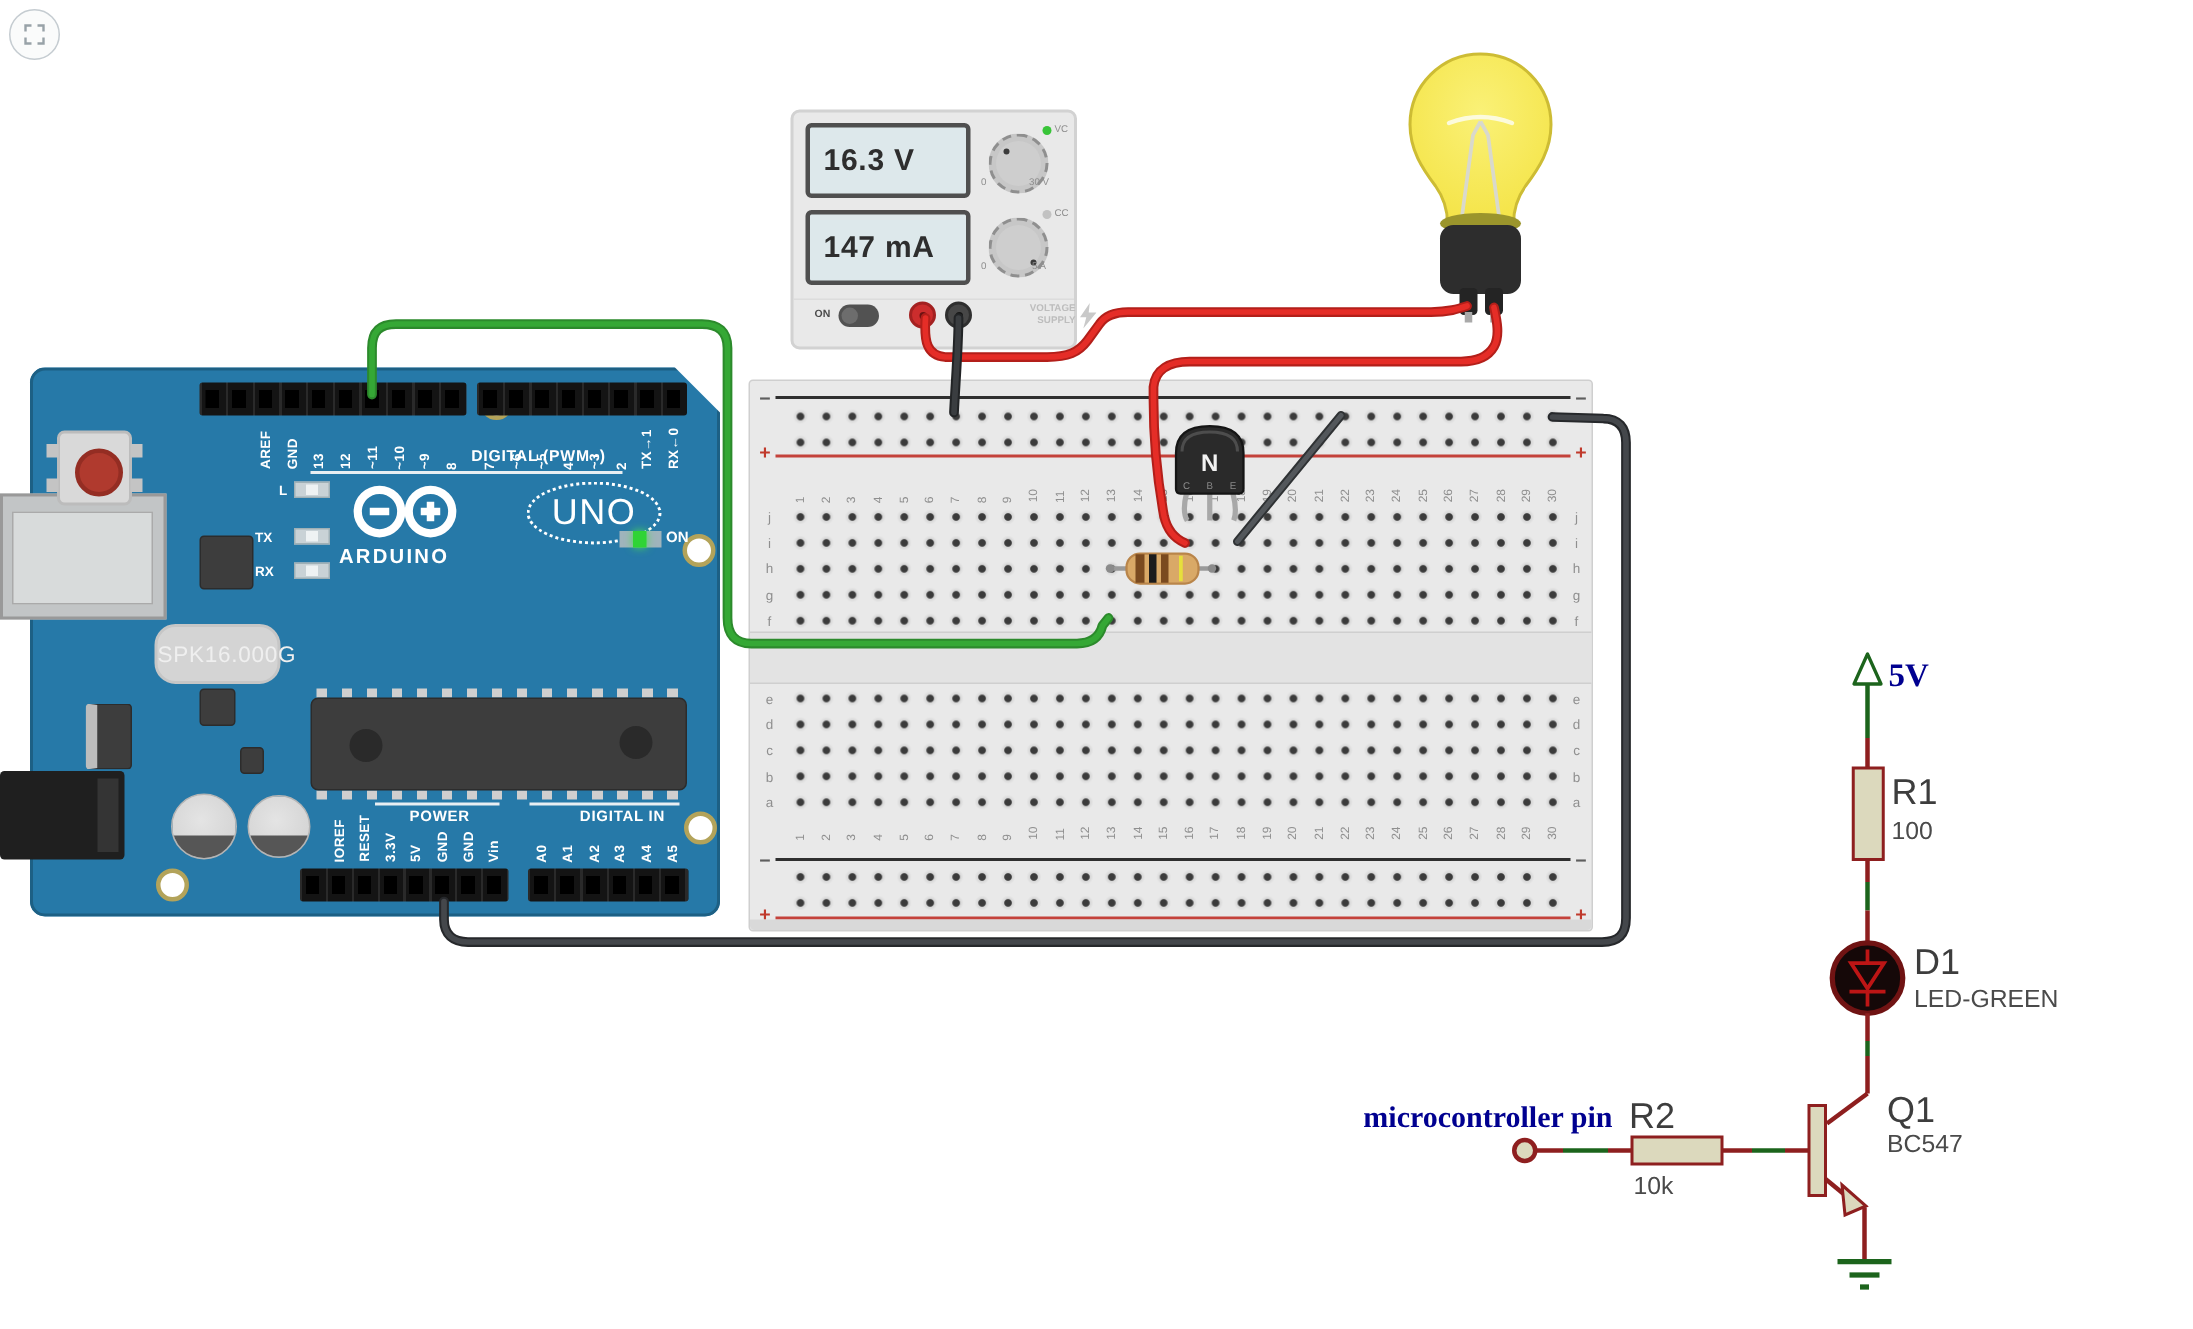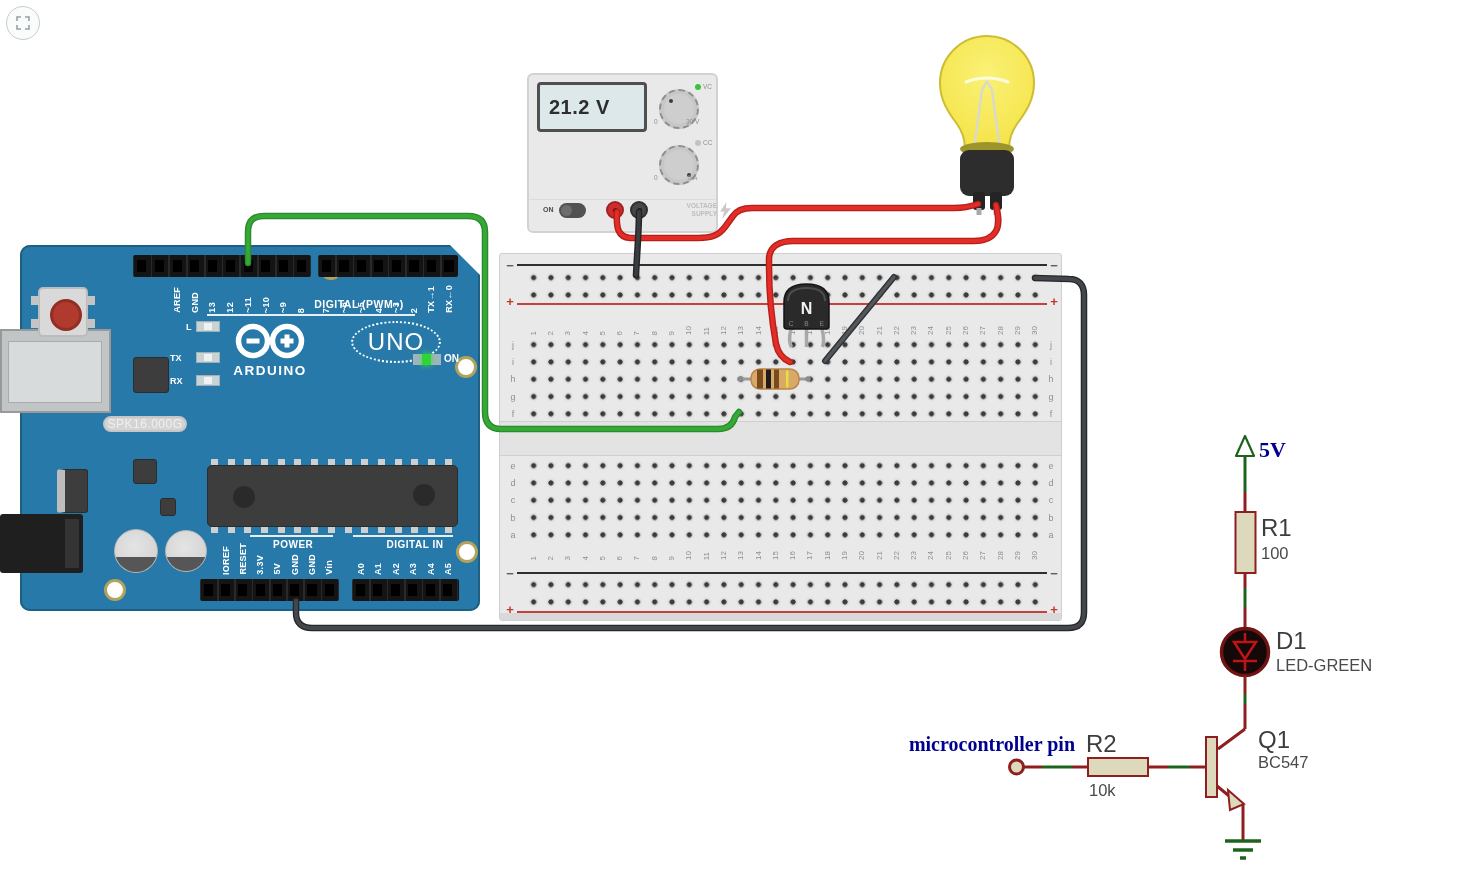--- a/index.html
+++ b/index.html
@@ -52,34 +52,34 @@
   .ledbar{position:absolute;width:24px;height:11px;background:#c9d2d6;border:1px solid #9fb0b6;box-sizing:border-box;}
   .ledbar::after{content:"";position:absolute;left:7px;top:1px;width:8px;height:7px;background:#eef2f3;}
   .onled{position:absolute;left:393px;top:109px;width:28px;height:11px;background:#9fb4bc;}
   .onled::after{content:"";position:absolute;left:9px;top:0;width:9px;height:11px;background:#2fd435;box-shadow:0 0 6px #49e04e;}
   .chip{position:absolute;background:#3d3d3d;border:1px solid #2c2c2c;border-radius:3px;box-sizing:border-box;}
   .iclegs{position:absolute;height:6px;background:repeating-linear-gradient(90deg,#cfcfcf 0 7px,rgba(0,0,0,0) 7px 16.7px);}
   .icdot{position:absolute;width:22px;height:22px;border-radius:50%;background:#2a2a2a;}
   .cap{position:absolute;border-radius:50%;background:radial-gradient(circle at 45% 40%,#e4e4e4,#cfcfcf);
        border:1px solid #b5b5b5;overflow:hidden;box-sizing:border-box;}
   .cap::after{content:"";position:absolute;left:0;bottom:0;width:100%;height:36%;background:#565656;}
-  .crystal{position:absolute;left:83px;top:171px;width:84px;height:16px;border-radius:14px;background:#d4d4d4;
-       border:2px solid #c6c6c6;box-sizing:border-box;display:flex;align-items:center;justify-content:center;
-       font-size:12px;color:#efefef;letter-spacing:.5px;}
+  .crystal{position:absolute;left:83px;top:171px;width:84px;height:40px;border-radius:14px;background:#d4d4d4;
+       border:2px solid #c6c6c6;box-sizing:border-box;display:flex;align-items:center;justify-content:flex-start;
+       font-size:15px;color:#efefef;letter-spacing:.5px;}
   .usb{position:absolute;left:-20px;top:84px;width:111px;height:84px;background:#c2c5c6;border:2px solid #999;box-sizing:border-box;}
   .usb-in{position:absolute;left:6px;top:10px;width:92px;height:60px;background:#d8dbdb;border:1px solid #aaa;}
   .jack{position:absolute;left:-20px;top:269px;width:83px;height:59px;background:#1f1f1f;border-radius:3px;}
   .jack-in{position:absolute;right:4px;top:5px;width:14px;height:49px;background:#343434;}
   .rstbtn{position:absolute;left:18px;top:42px;width:50px;height:50px;background:#d9d9d9;border:2px solid #bcbcbc;
        border-radius:5px;box-sizing:border-box;}
   .rstbtn .cap-red{position:absolute;left:10px;top:10px;width:26px;height:26px;border-radius:50%;
        background:#b03a2e;border:3px solid #942d23;box-sizing:content-box;}
   .rleg{position:absolute;width:8px;height:9px;background:#c4c4c4;}
   .logo-wrap{position:absolute;left:208px;top:71px;width:84px;height:50px;}
-  .ard-name{position:absolute;left:206px;top:118px;width:88px;text-align:center;color:#fff;
+  .ard-name{position:absolute;left:206px;top:118px;width:88px;text-align:left;color:#fff;
        font-weight:bold;font-size:13.5px;letter-spacing:1.5px;}
   .uno{position:absolute;left:331px;top:76px;width:86px;height:38px;border:2px dotted #fff;border-radius:50%;
        display:flex;align-items:center;justify-content:center;color:#fff;font-size:24px;letter-spacing:1px;}
   
   .breadboard{left:499px;top:253px;width:563px;height:368px;background:#e9e9e9;border:1px solid #cfcfcf;
        border-radius:3px;box-sizing:border-box;}
   .breadboard::after{content:"";position:absolute;left:0;bottom:0;width:100%;height:7px;background:#d9d9d9;border-radius:0 0 3px 3px;}
   .railline{position:absolute;height:2px;}
   .dots{position:absolute;
      background-image:radial-gradient(circle,#3b3b3b 2.2px,#d7d7d7 2.9px,rgba(215,215,215,0) 5px);
@@ -113,21 +113,24 @@
         <path d="M1,5 V1 H5"></path>
           <path d="M9,1 H13 V5"></path>
           <path d="M13,9 V13 H9"></path>
           <path d="M5,13 H1 V9"></path>
       </g>
     </svg>
   </div>
 
   <div class="abs psu" data-interactable="true">
     <div class="psu-display" style="left:8px;top:7px;" data-interactable="false">
-      <span data-interactable="false">21.2 V</span>
+      <span data-interactable="false">16.3 V</span>
+    </div>
+    <div class="psu-display" style="left:8px;top:65px;" data-interactable="false">
+      <span data-interactable="false">147 mA</span>
     </div>
     <div class="knob" style="left:130px;top:14px;" data-interactable="true">
       <div class="knob-inner" data-interactable="false"></div>
       <div class="kdot" style="left:8px;top:8px;" data-interactable="false"></div>
     </div>
     <div class="knob" style="left:130px;top:70px;" data-interactable="true">
       <div class="knob-inner" data-interactable="false"></div>
       <div class="kdot" style="left:26px;top:26px;" data-interactable="false"></div>
     </div>
     <div class="inddot" style="left:166px;top:9px;background:#38c438;" data-interactable="false"></div>

